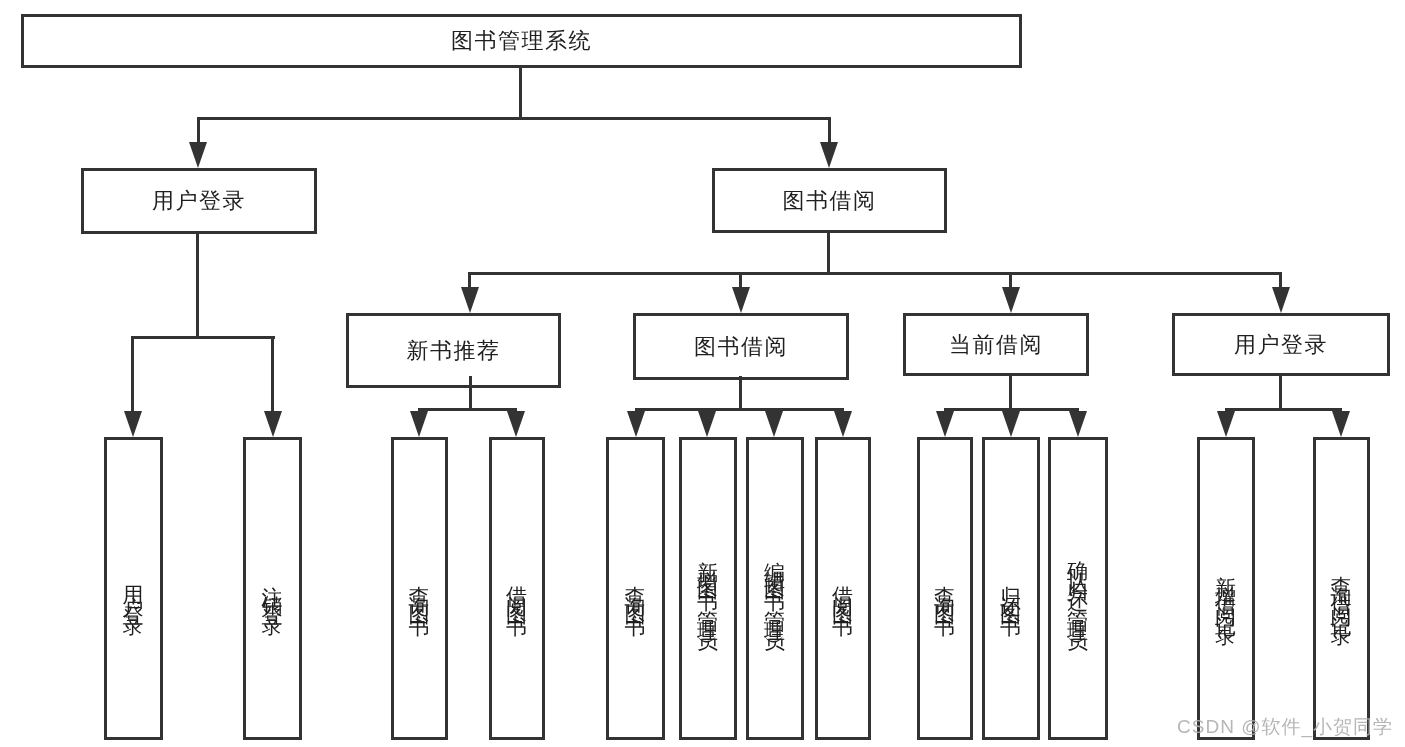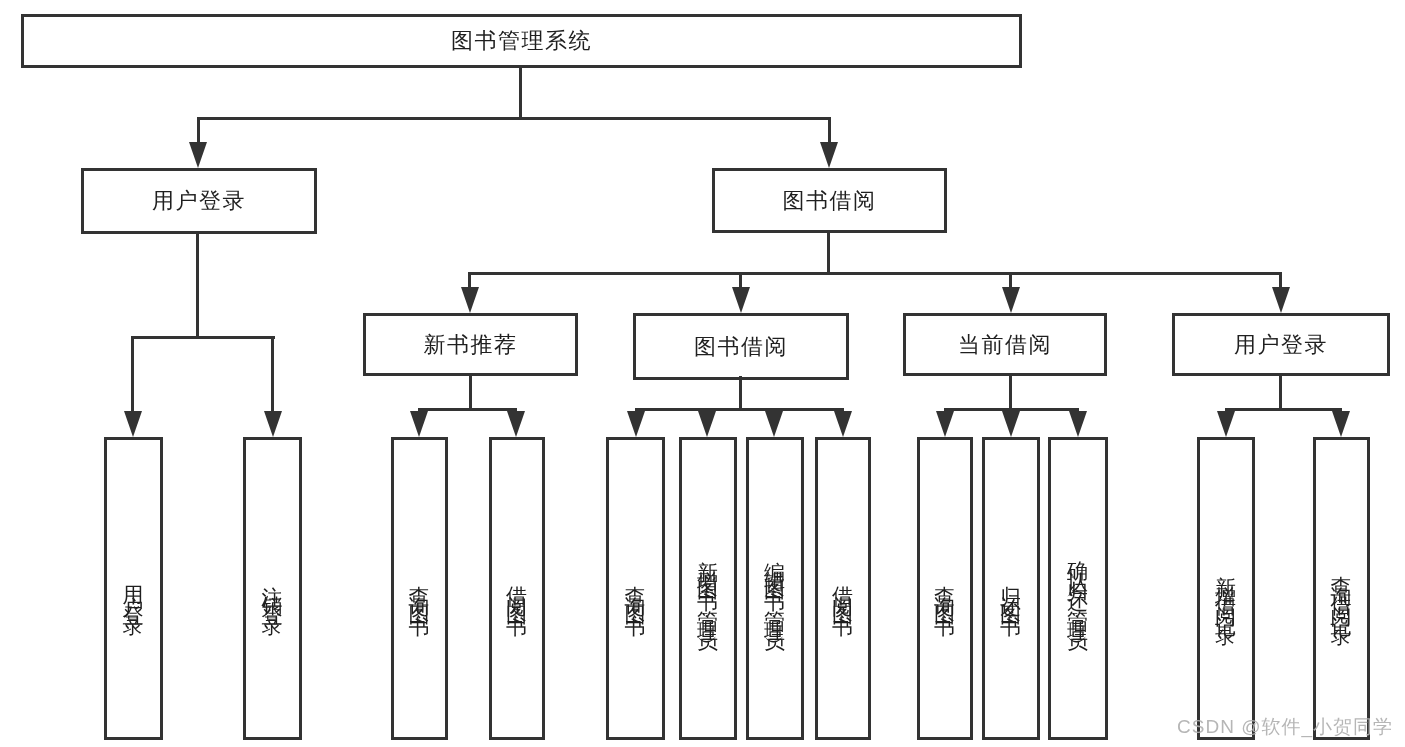--- a/index.html
+++ b/index.html
@@ -58,27 +58,27 @@
     <span class="lbl">图书管理系统</span>
   </div>
 
   <div class="hnode" style="left:81px;top:168px;width:236px;height:66px">
     <span class="lbl">用户登录</span>
   </div>
   <div class="hnode" style="left:712px;top:168px;width:235px;height:65px">
     <span class="lbl">图书借阅</span>
   </div>
 
-  <div class="hnode" style="left:363px;top:313px;width:215px;height:63px">
+  <div class="hnode" style="left:346px;top:313px;width:215px;height:75px">
     <span class="lbl">新书推荐</span>
   </div>
   <div class="hnode" style="left:633px;top:313px;width:216px;height:67px">
     <span class="lbl">图书借阅</span>
   </div>
-  <div class="hnode" style="left:903px;top:313px;width:204px;height:63px">
+  <div class="hnode" style="left:903px;top:313px;width:186px;height:63px">
     <span class="lbl">当前借阅</span>
   </div>
   <div class="hnode" style="left:1172px;top:313px;width:218px;height:63px">
     <span class="lbl">用户登录</span>
   </div>
 
   <div class="vnode" style="left:104px;width:59px">
     <span class="lbl">用户登录</span>
   </div>
   <div class="vnode" style="left:243px;width:59px">

